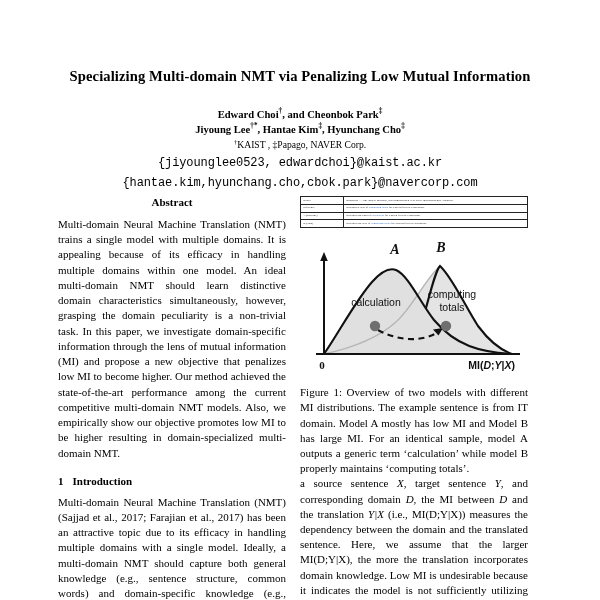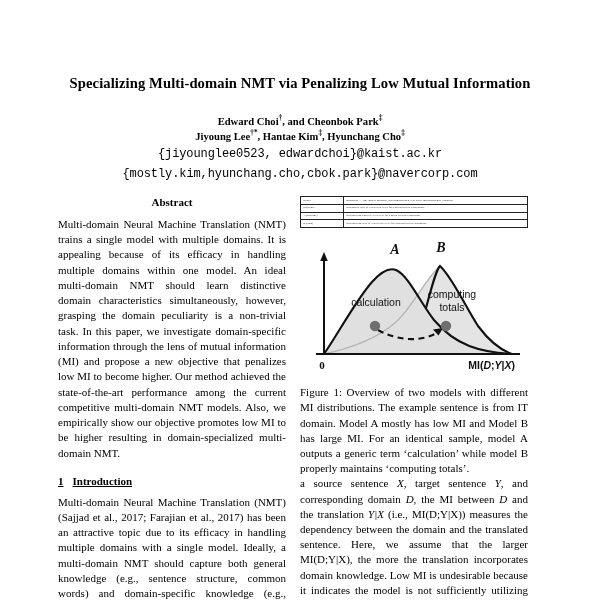--- a/index.html
+++ b/index.html
@@ -11,21 +11,21 @@
     width: 600px;
     height: 600px;
     overflow: hidden;
     font-family: "Liberation Serif", serif;
     color: #000000;
   }
   .page {
     position: relative;
     width: 600px;
     height: 600px;
-    padding: 12px;
+    padding: 5px;
     box-sizing: border-box;
   }
 
   
   .titleblock {
     padding: 62px 52px 0 52px;
     text-align: center;
   }
   .paper-title {
     font-family: "Liberation Serif", serif;
@@ -83,21 +83,20 @@
     font-size: 11px;
     line-height: 1.385;
     text-align: justify;
     text-justify: inter-word;
     hyphens: manual;
   }
   .section-head {
     font-weight: bold;
     font-size: 11px;
     margin: 14px 0 8px 0;
-    text-decoration: underline;
   }
   .section-head .num { margin-right: 9px; }
   .mathvar { font-family: "Liberation Serif", serif; font-style: italic; }
 
   
   .figure { margin: 0; }
   .ex-table {
     width: 100%;
     border-collapse: collapse;
     table-layout: fixed;
@@ -145,23 +144,24 @@
 
     <div class="authors">
       <div>
         <span>Edward Choi</span><span class="sup">†</span><span>, and Cheonbok Park</span><span class="sup">‡</span>
       </div>
       <div>
         <span>Jiyoung Lee</span><span class="sup">†*</span><span>, Hantae Kim</span><span class="sup">‡</span><span>, Hyunchang Cho</span><span class="sup">‡</span>
       </div>
     </div>
 
+    <div class="affil"><span class="sup">†</span><span>KAIST , ‡Papago, NAVER Corp.</span></div>
 
     <div class="emails">{jiyounglee0523, edwardchoi}@kaist.ac.kr</div>
-    <div class="emails">{mostly.kim,hyunchang.cho,cbok.park}@navercorp.com</div>
+    <div class="emails">{hantae.kim,hyunchang.cho,cbok.park}@navercorp.com</div>
   </div>
 
   <div class="columns">
 
     <div class="col">
       <div class="abstract-head">Abstract</div>
       <p class="body">Multi-domain Neural Machine Translation (NMT) trains a single model with multiple domains. It is appealing because of its efficacy in handling multiple domains within one model. An ideal multi-domain NMT should learn distinctive domain characteristics simultaneously, however, grasping the domain peculiarity is a non-trivial task. In this paper, we investigate domain-specific information through the lens of mutual information (MI) and propose a new objective that penalizes low MI to become higher. Our method achieved the state-of-the-art performance among the current competitive multi-domain NMT models. Also, we empirically show our objective promotes low MI to be higher resulting in domain-specialized multi-domain NMT.</p>
 
       <div class="section-head">
         <span class="num">1</span><span>Introduction</span>

